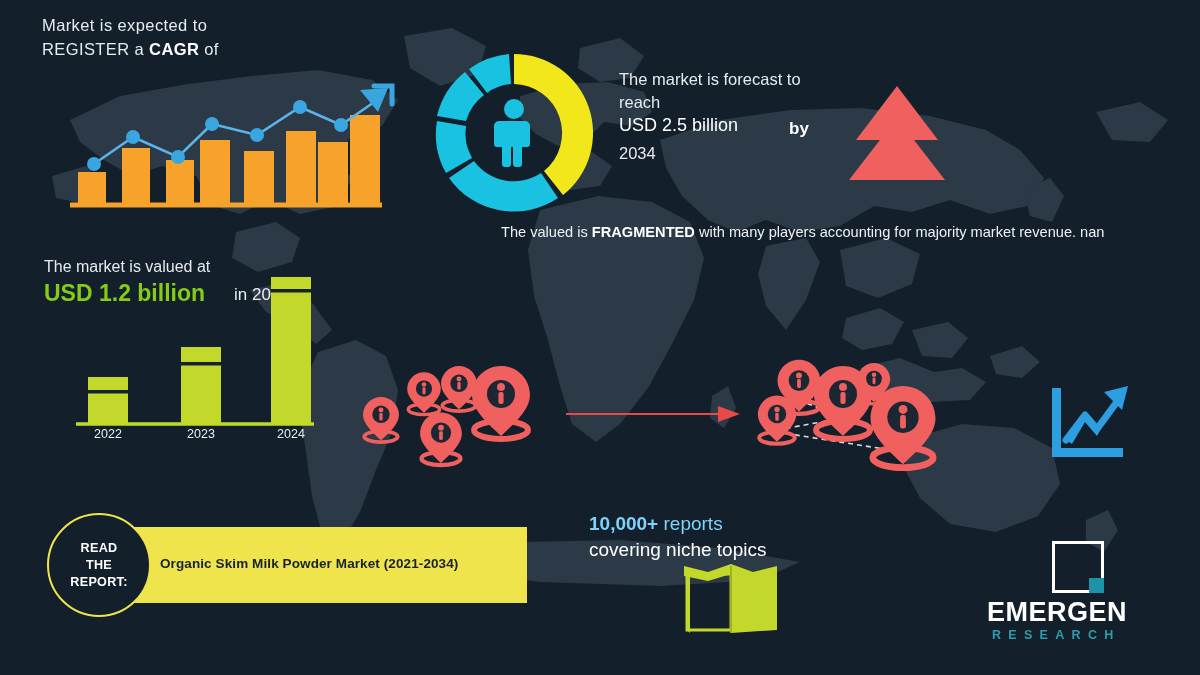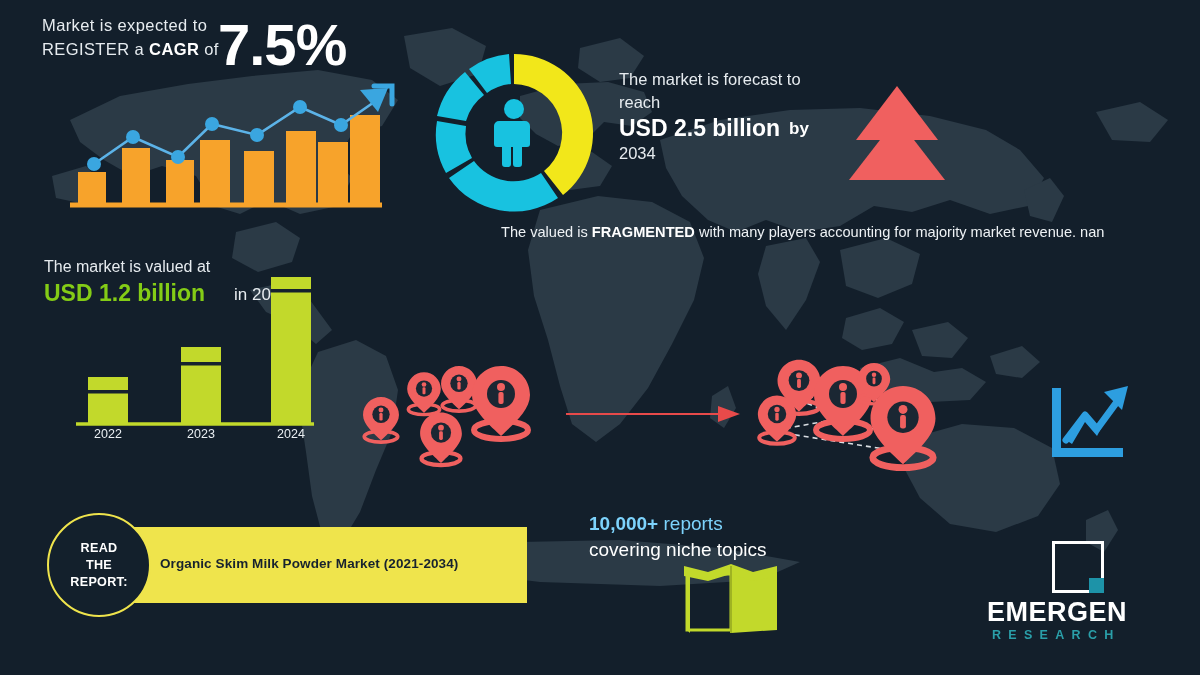--- a/index.html
+++ b/index.html
@@ -11,21 +11,21 @@
   #worldmap{position:absolute;inset:0;width:1200px;height:675px;}
   .layer{position:absolute;inset:0;width:1200px;height:675px;}
   #cagr-line1{position:absolute;left:42px;top:16px;font-size:16.5px;color:#e6ebef;letter-spacing:.4px;}
   #cagr-line2{position:absolute;left:42px;top:40px;font-size:16.5px;color:#e6ebef;letter-spacing:.4px;}
   #cagr-line2 b{font-weight:700;color:#ffffff;}
   #cagr-value{position:absolute;left:218px;top:16px;font-size:58px;font-weight:700;color:#ffffff;line-height:58px;letter-spacing:-1px;}
 
   
   #fc-l1{position:absolute;left:619px;top:70px;font-size:16.5px;color:#e6ebef;}
   #fc-l2{position:absolute;left:619px;top:93px;font-size:16.5px;color:#e6ebef;}
-  #fc-val{position:absolute;left:619px;top:115px;font-size:23px;font-weight:700;color:#ffffff;}
+  #fc-val{position:absolute;left:619px;top:115px;font-size:18px;font-weight:400;color:#ffffff;}
   #fc-by{position:absolute;left:789px;top:119px;font-size:17px;font-weight:700;color:#ffffff;}
   #fc-yr{position:absolute;left:619px;top:144px;font-size:16.5px;color:#e6ebef;}
 
   
   #frag{position:absolute;left:501px;top:221px;width:640px;font-size:14.6px;line-height:22px;color:#eef2f5;}
   #frag .hl{color:#ffffff;font-weight:700;}
 
   
   #val-l1{position:absolute;left:44px;top:258px;font-size:16px;color:#e6ebef;}
   #val-l2{position:absolute;left:44px;top:280px;font-size:23px;font-weight:700;color:#84cc16;}
@@ -96,21 +96,20 @@
       <path d="M1086 520 L1108 510 L1118 530 L1104 552 L1086 542 Z"></path>
 
       <path d="M1096 112 L1140 102 L1168 120 L1150 142 L1112 140 Z"></path>
       <path d="M52 176 L86 166 L104 186 L84 204 L56 198 Z"></path>
       <path d="M436 556 L520 542 L620 540 L720 548 L800 562 L760 580 L660 586 L540 582 L460 572 Z"></path>
     </g>
   </svg>
 
   <div id="cagr-line1">Market is expected to</div>
   <div id="cagr-line2"><span>REGISTER a </span><b>CAGR</b><span> of</span></div>
-  <div id="cagr-value">7.5%</div>
 
   <svg class="layer" viewBox="0 0 1200 675">
     <g>
       <rect x="78" y="172" width="28" height="32" fill="#f7a32b"></rect>
       <rect x="122" y="148" width="28" height="56" fill="#f7a32b"></rect>
       <rect x="166" y="160" width="28" height="44" fill="#f7a32b"></rect>
       <rect x="200" y="140" width="30" height="64" fill="#f7a32b"></rect>
       <rect x="244" y="151" width="30" height="53" fill="#f7a32b"></rect>
       <rect x="286" y="131" width="30" height="73" fill="#f7a32b"></rect>
       <rect x="318" y="142" width="30" height="62" fill="#f7a32b"></rect>

